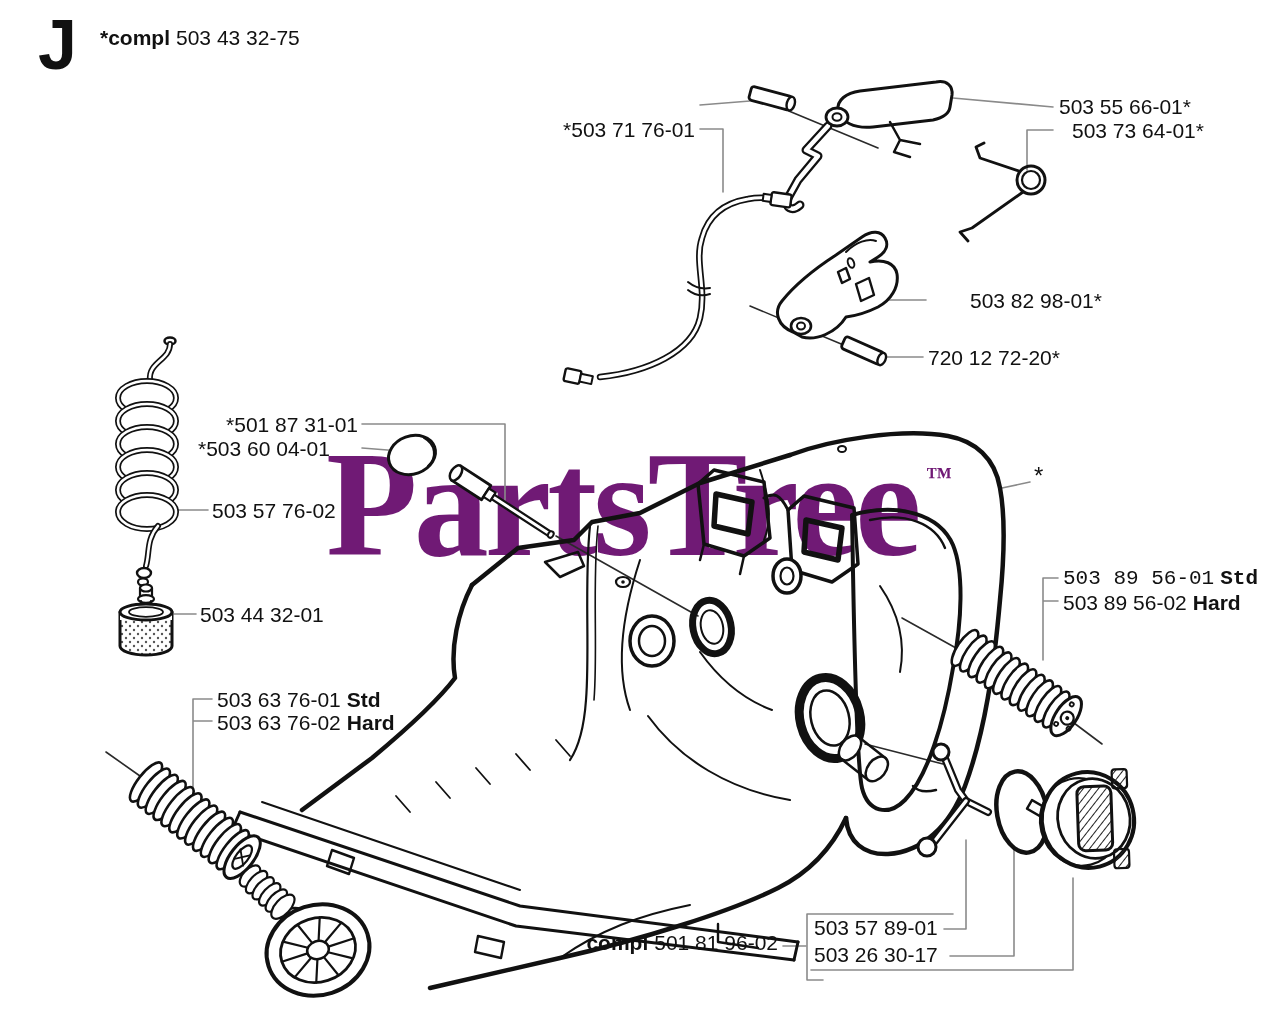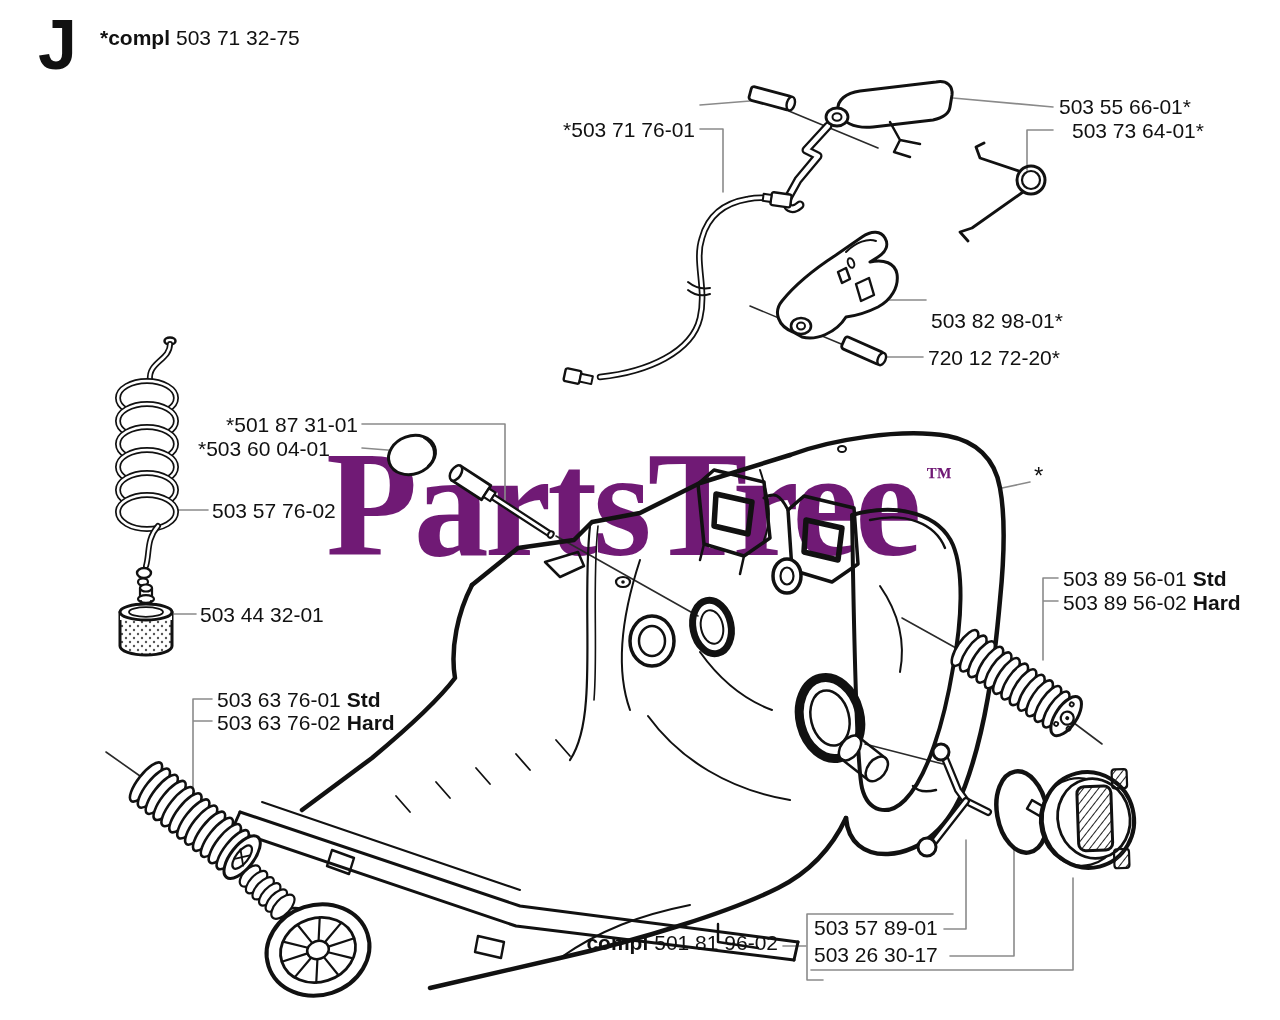--- a/index.html
+++ b/index.html
@@ -336,38 +336,38 @@
           <rect x="1104" y="856" width="15" height="19" rx="3" transform="rotate(12 1111 865)" fill="url(#hatch)" stroke-width="2.2"></rect>
         </g>
       </g>
 
     </g>
   </svg>
 
   <div id="section-letter">J</div>
 
   <div id="header-compl" class="lbl">
-    <b>*compl</b><span class="gap"></span><span>503 71 32-75</span>
+    <b>*compl</b><span class="gap"></span><span>503 43 32-75</span>
   </div>
 
   <div class="lbl right" style="left:450px;top:118px;width:245px;">*503 71 76-01</div>
 
   <div class="lbl" style="left:1059px;top:95px;">503 55 66-01*</div>
   <div class="lbl" style="left:1072px;top:119px;">503 73 64-01*</div>
 
-  <div class="lbl" style="left:931px;top:289px;margin-top:20px;">503 82 98-01*</div>
+  <div class="lbl" style="left:970px;top:289px;">503 82 98-01*</div>
   <div class="lbl" style="left:928px;top:346px;">720 12 72-20*</div>
 
   <div class="lbl right" style="left:170px;top:413px;width:188px;">*501 87 31-01</div>
   <div class="lbl right" style="left:170px;top:437px;width:188px;text-align:center;">*503 60 04-01</div>
 
   <div class="lbl" style="left:212px;top:499px;">503 57 76-02</div>
   <div class="lbl" style="left:200px;top:603px;text-align:center;">503 44 32-01</div>
 
-  <div class="lbl" style="left:1063px;top:567px;">
+  <div class="lbl" style="left:1063px;top:567px;font-family:Liberation Mono, monospace;">
     <span>503 89 56-01</span><span class="gap"></span><b>Std</b>
   </div>
   <div class="lbl" style="left:1063px;top:591px;">
     <span>503 89 56-02</span><span class="gap"></span><b>Hard</b>
   </div>
 
   <div class="lbl" style="left:217px;top:688px;">
     <span>503 63 76-01</span><span class="gap"></span><b>Std</b>
   </div>
   <div class="lbl" style="left:217px;top:711px;">

